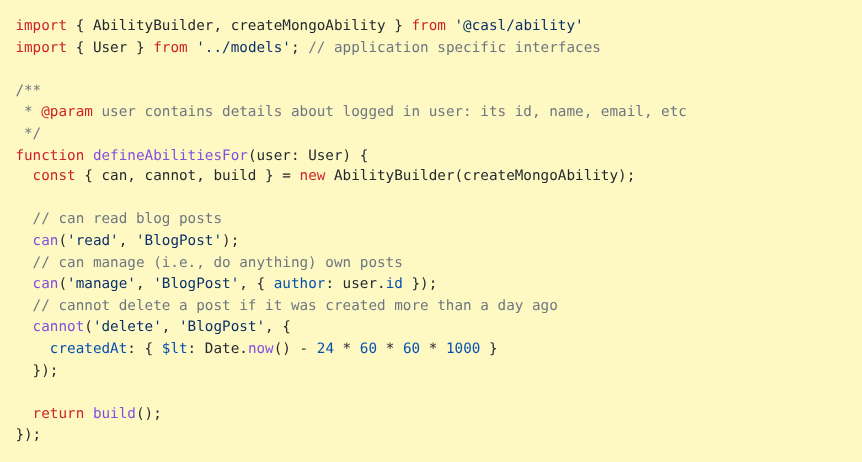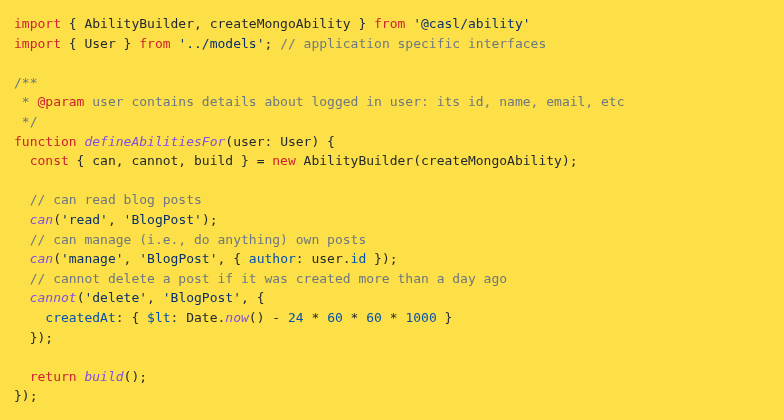--- a/index.html
+++ b/index.html
@@ -2,30 +2,30 @@
 <html><head>
 <meta charset="utf-8">
 <style>
   html, body { margin: 0; padding: 0; }
   body {
     width: 784px; height: 420px; overflow: hidden;
     background: #f6f8fa;
   }
   .code-block {
     position: absolute; left: 0; top: 0; width: 784px; height: 420px;
-    background: #fde047; box-sizing: border-box;
+    background: #fef9c3; box-sizing: border-box;
     padding: 14px 14px;
     font-family: "DejaVu Sans Mono", "Liberation Mono", monospace;
     font-size: 13px; line-height: 19.6px; color: #24292f;
     white-space: pre;
   }
   .line { display: block; height: 19.6px; }
   .k { color: #cf222e; }
   .s { color: #0a3069; }
   .c { color: #6e7781; }
-  .f { color: #8250df; font-style: italic; }
+  .f { color: #8250df; }
   .p { color: #0550ae; }
   .t { color: #24292f; }
 </style>
 </head>
 <body>
 
 <div class="code-block" id="code"><span class="line"><span class="k">import</span><span class="t"> { AbilityBuilder, createMongoAbility } </span><span class="k">from</span><span class="t"> </span><span class="s">'@casl/ability'</span></span><span class="line"><span class="k">import</span><span class="t"> { User } </span><span class="k">from</span><span class="t"> </span><span class="s">'../models'</span><span class="t">; </span><span class="c">// application specific interfaces</span></span><span class="line"> </span><span class="line"><span class="c">/**</span></span><span class="line"><span class="c"> * </span><span class="k">@param</span><span class="c"> user contains details about logged in user: its id, name, email, etc</span></span><span class="line"><span class="c"> */</span></span><span class="line"><span class="k">function</span><span class="t"> </span><span class="f">defineAbilitiesFor</span><span class="t">(user: User) {</span></span><span class="line"><span class="t">  </span><span class="k">const</span><span class="t"> { can, cannot, build } = </span><span class="k">new</span><span class="t"> AbilityBuilder(createMongoAbility);</span></span><span class="line"> </span><span class="line"><span class="t">  </span><span class="c">// can read blog posts</span></span><span class="line"><span class="t">  </span><span class="f">can</span><span class="t">(</span><span class="s">'read'</span><span class="t">, </span><span class="s">'BlogPost'</span><span class="t">);</span></span><span class="line"><span class="t">  </span><span class="c">// can manage (i.e., do anything) own posts</span></span><span class="line"><span class="t">  </span><span class="f">can</span><span class="t">(</span><span class="s">'manage'</span><span class="t">, </span><span class="s">'BlogPost'</span><span class="t">, { </span><span class="p">author</span><span class="t">: user.</span><span class="p">id</span><span class="t"> });</span></span><span class="line"><span class="t">  </span><span class="c">// cannot delete a post if it was created more than a day ago</span></span><span class="line"><span class="t">  </span><span class="f">cannot</span><span class="t">(</span><span class="s">'delete'</span><span class="t">, </span><span class="s">'BlogPost'</span><span class="t">, {</span></span><span class="line"><span class="t">    </span><span class="p">createdAt</span><span class="t">: { </span><span class="p">$lt</span><span class="t">: Date.</span><span class="f">now</span><span class="t">() - </span><span class="p">24</span><span class="t"> * </span><span class="p">60</span><span class="t"> * </span><span class="p">60</span><span class="t"> * </span><span class="p">1000</span><span class="t"> }</span></span><span class="line"><span class="t">  });</span></span><span class="line"> </span><span class="line"><span class="t">  </span><span class="k">return</span><span class="t"> </span><span class="f">build</span><span class="t">();</span></span><span class="line"><span class="t">});</span></span></div>
 
 </body></html>

